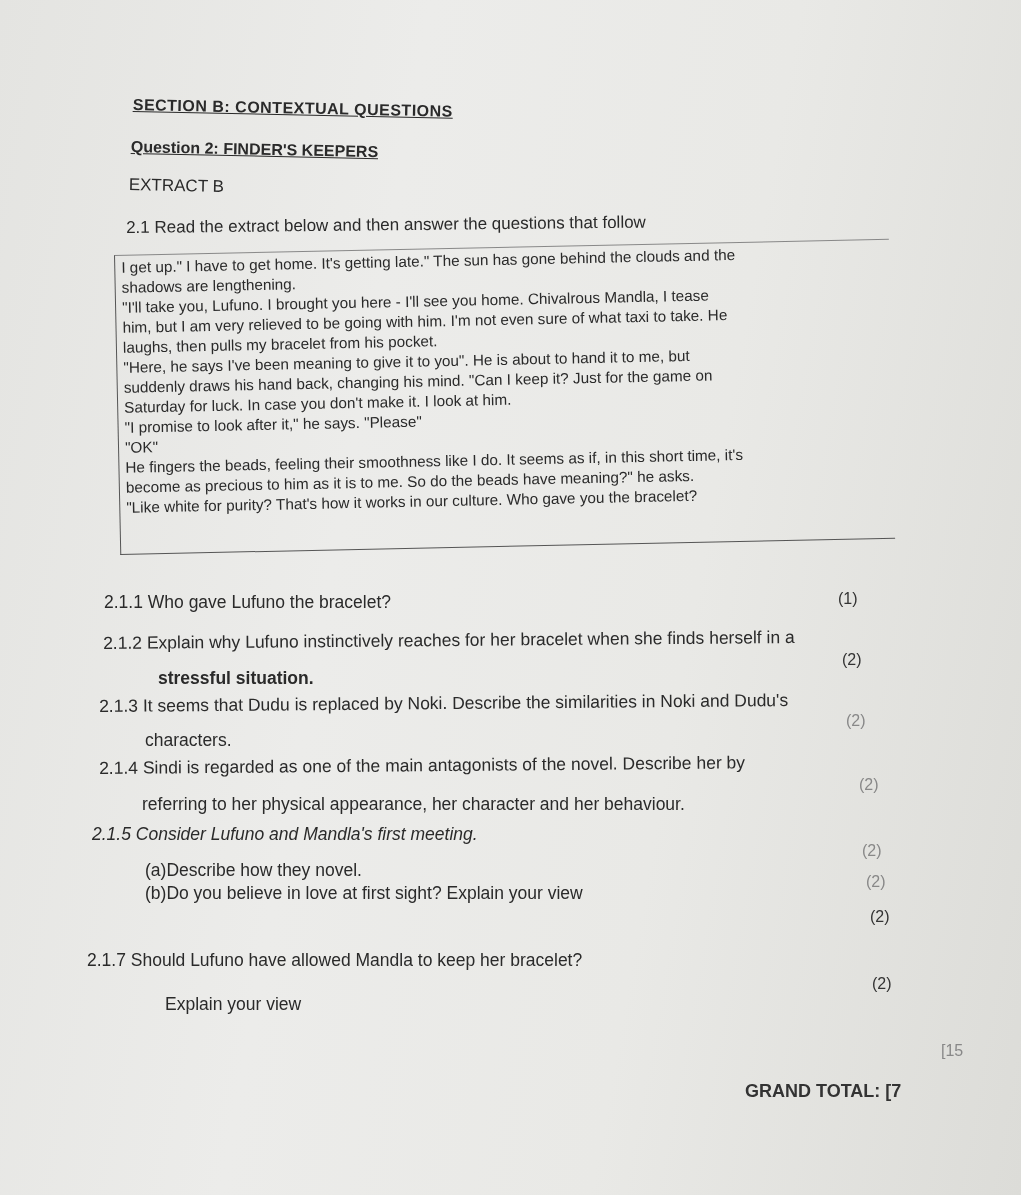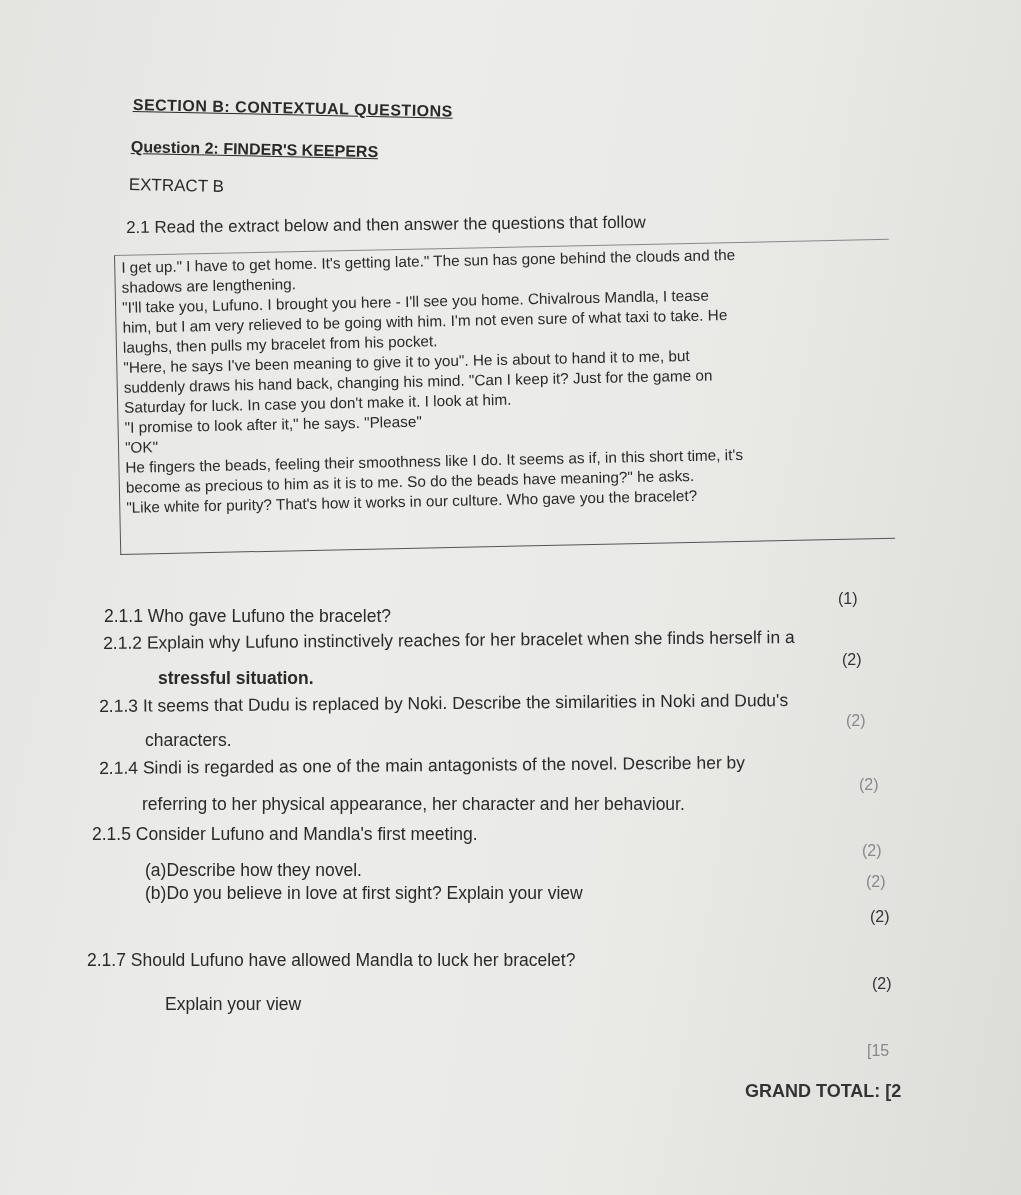--- a/index.html
+++ b/index.html
@@ -35,41 +35,41 @@
     <p>suddenly draws his hand back, changing his mind. "Can I keep it? Just for the game on</p>
     <p>Saturday for luck. In case you don't make it. I look at him.</p>
     <p>"I promise to look after it," he says. "Please"</p>
     <p>"OK"</p>
     <p>He fingers the beads, feeling their smoothness like I do. It seems as if, in this short time, it's</p>
     <p>become as precious to him as it is to me. So do the beads have meaning?" he asks.</p>
     <p>"Like white for purity? That's how it works in our culture. Who gave you the bracelet?</p>
   </div>
 
   <div class="abs mark" style="left:838px;top:590px;">(1)</div>
-  <div class="abs q" style="left:104px;top:606px;text-align:center;">2.1.1 Who gave Lufuno the bracelet?</div>
+  <div class="abs q" style="left:104px;top:592px;text-align:center;">2.1.1 Who gave Lufuno the bracelet?</div>
 
   <div class="abs q" style="left:103px;top:633px;transform:rotate(-0.5deg);transform-origin:left top;">2.1.2 Explain why Lufuno instinctively reaches for her bracelet when she finds herself in a</div>
   <div class="abs mark" style="left:842px;top:651px;">(2)</div>
   <div class="abs q" style="left:158px;top:668px;font-weight:bold;">stressful situation.</div>
 
   <div class="abs q" style="left:99px;top:696px;transform:rotate(-0.5deg);transform-origin:left top;">2.1.3 It seems that Dudu is replaced by Noki. Describe the similarities in Noki and Dudu's</div>
   <div class="abs mark faint" style="left:846px;top:712px;">(2)</div>
   <div class="abs q" style="left:97px;top:730px;margin-left:48px;">characters.</div>
 
   <div class="abs q" style="left:99px;top:758px;transform:rotate(-0.5deg);transform-origin:left top;">2.1.4 Sindi is regarded as one of the main antagonists of the novel. Describe her by</div>
   <div class="abs q" style="left:142px;top:794px;">referring to her physical appearance, her character and her behaviour.</div>
   <div class="abs mark faint" style="left:859px;top:776px;">(2)</div>
 
-  <div class="abs q" style="left:92px;top:824px;">2.1.5 Consider Lufuno and Mandla's first meeting.</div>
+  <div class="abs q" style="left:92px;top:824px;font-style:italic;">2.1.5 Consider Lufuno and Mandla's first meeting.</div>
   <div class="abs mark faint" style="left:862px;top:842px;">(2)</div>
   <div class="abs q" style="left:145px;top:860px;">(a)Describe how they novel.</div>
   <div class="abs mark faint" style="left:866px;top:873px;">(2)</div>
   <div class="abs q" style="left:145px;top:883px;">(b)Do you believe in love at first sight? Explain your view</div>
 
   <div class="abs mark" style="left:870px;top:908px;">(2)</div>
 
-  <div class="abs q" style="left:87px;top:950px;">2.1.7 Should Lufuno have allowed Mandla to luck her bracelet?</div>
+  <div class="abs q" style="left:87px;top:950px;">2.1.7 Should Lufuno have allowed Mandla to keep her bracelet?</div>
   <div class="abs mark" style="left:872px;top:975px;">(2)</div>
   <div class="abs q" style="left:145px;top:994px;margin-left:20px;">Explain your view</div>
 
-  <div class="abs mark faint" style="left:867px;top:1042px;">[15</div>
-  <div class="abs" style="left:745px;top:1081px;font-size:18px;font-weight:bold;color:#333;">GRAND TOTAL: [2</div>
+  <div class="abs mark faint" style="left:941px;top:1042px;">[15</div>
+  <div class="abs" style="left:745px;top:1081px;font-size:18px;font-weight:bold;color:#333;">GRAND TOTAL: [7</div>
 </div>
 
 </body></html>

